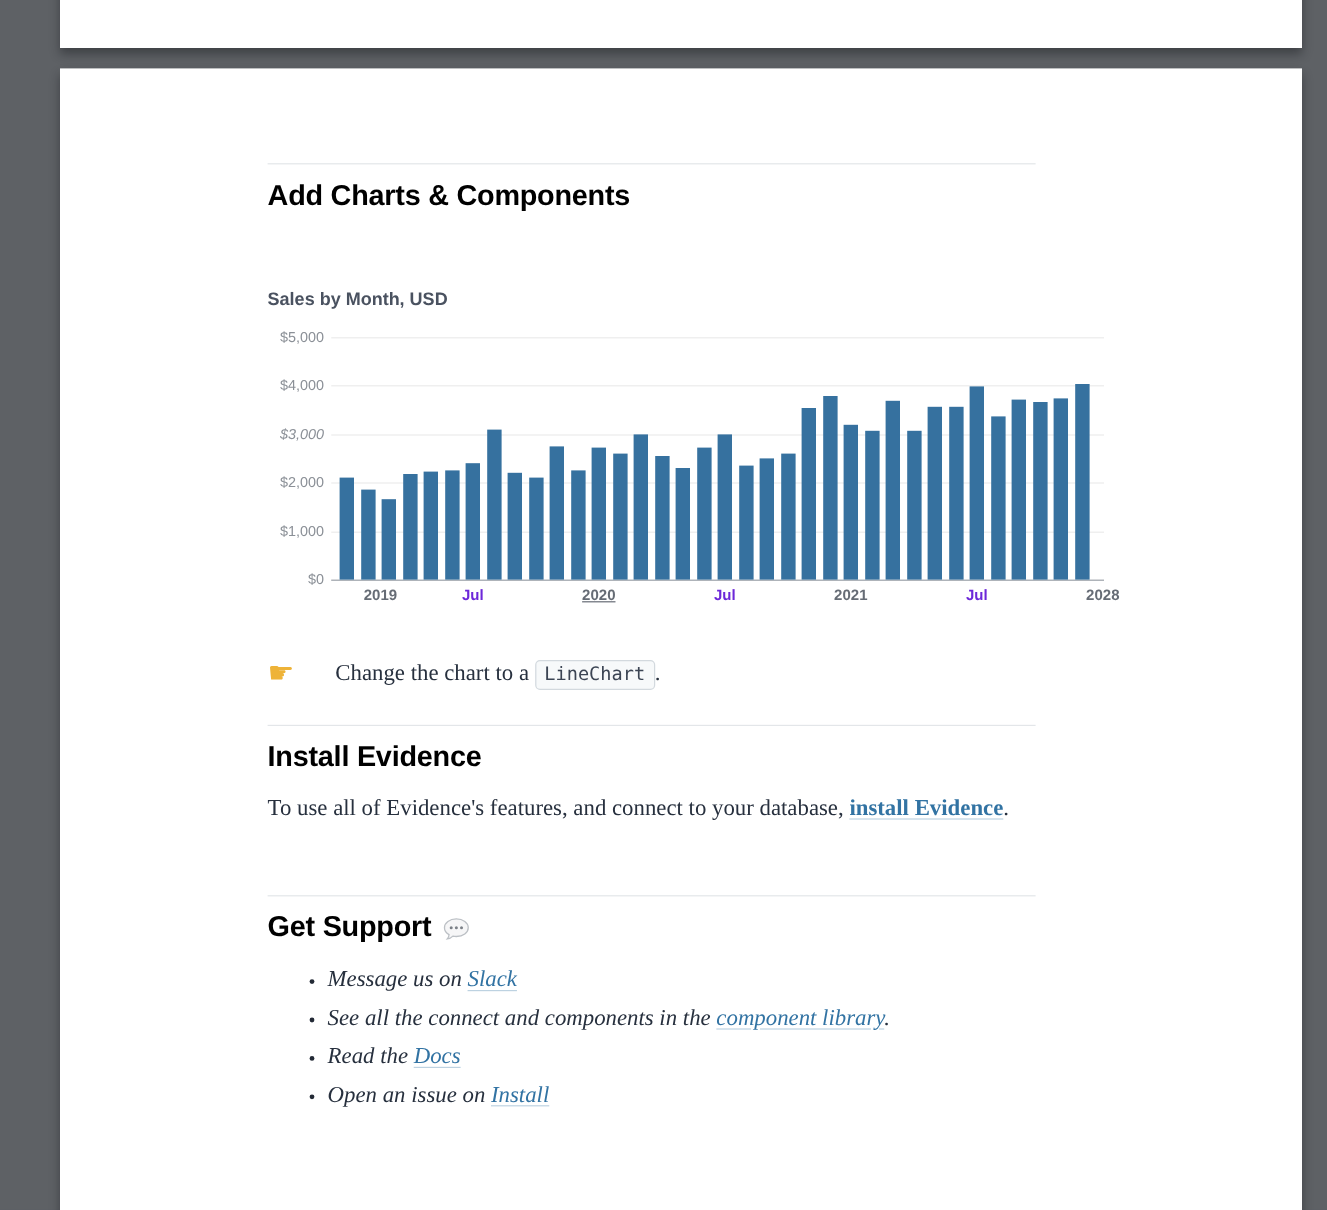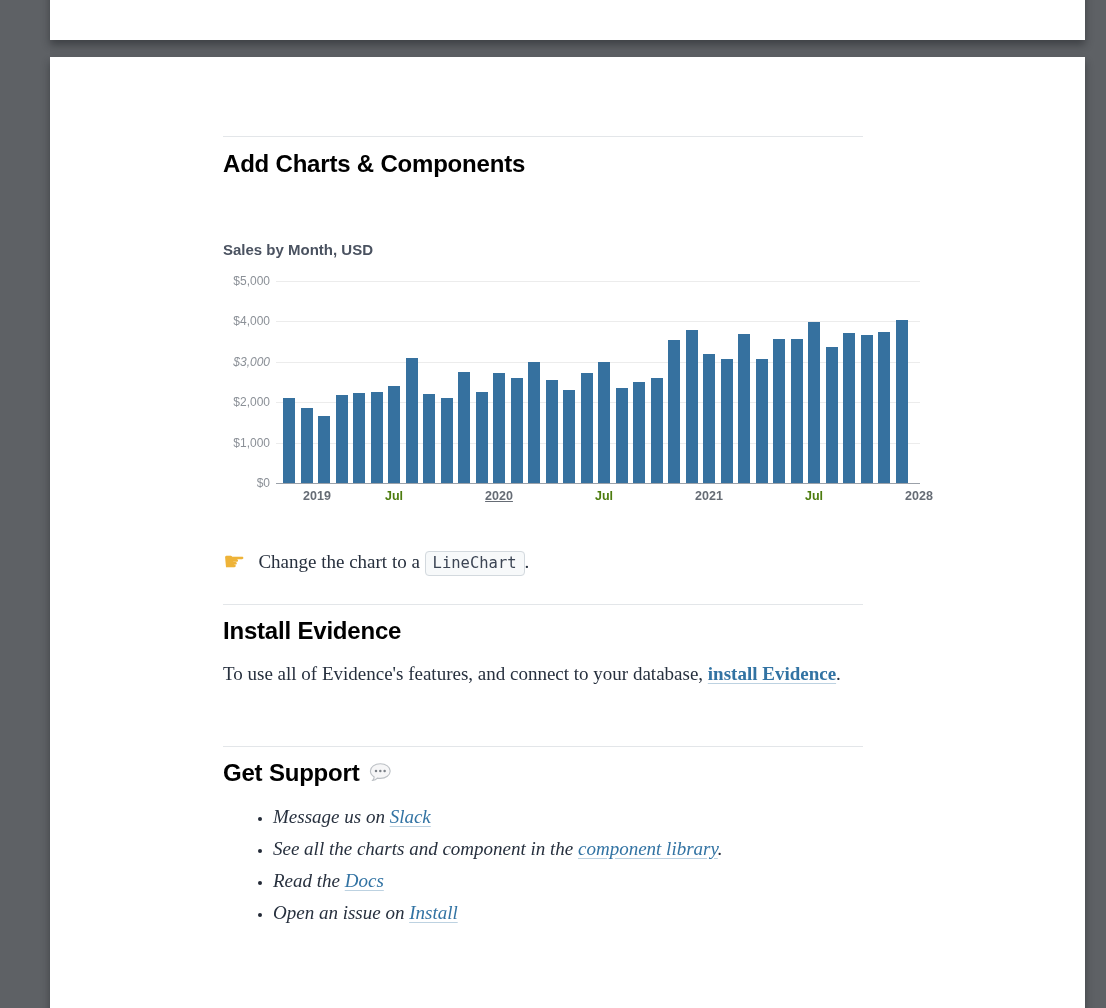--- a/index.html
+++ b/index.html
@@ -5,49 +5,49 @@
   html,body{margin:0;padding:0;width:1106px;height:1008px;overflow:hidden;
     background:#5e6165;font-family:"Liberation Sans",sans-serif;}
   .card{position:absolute;left:50px;width:1035px;background:#ffffff;
     box-shadow:0 5px 8px rgba(25,27,30,.45);}
   #card-prev{top:-14px;height:54px;}
   #card-main{top:57px;height:990px;}
   .content{position:absolute;left:173px;top:0;width:640px;height:100%;}
   .rule{position:absolute;left:0;width:640px;height:1px;background:#e3e6e9;border:0;margin:0;}
   h2{position:absolute;left:0;margin:0;font-size:24px;line-height:28px;font-weight:700;
      color:#000000;letter-spacing:-.2px;}
-  .serif{font-family:"Liberation Serif",serif;font-size:19px;color:#27303e;}
+  .serif{font-family:"Liberation Serif",serif;font-size:19px;color:#27303e;margin-left:21px;}
   p.body{position:absolute;left:0;margin:0;line-height:31px;width:640px;}
   a.link{color:#3273a3;text-decoration:underline;text-decoration-color:rgba(50,115,163,.32);
      text-underline-offset:3px;cursor:pointer;}
   a.link.bold{font-weight:700;}
   
   #chart{position:absolute;left:0;top:184px;width:700px;height:266px;}
   #chart-title{position:absolute;left:0;top:0;font-size:15px;font-weight:700;color:#4a5260;}
   #y-axis{position:absolute;left:0;top:40px;width:47px;height:203px;text-align:right;}
   .y-tick{position:absolute;right:0;font-size:12px;color:#8b9097;white-space:nowrap;}
   #plot{position:absolute;left:53px;top:40px;width:644px;height:203px;}
   .gridline{position:absolute;left:0;right:0;height:1px;background:#ececec;}
   .gridline.baseline{background:#9ba1a9;}
   .bar{position:absolute;bottom:1px;width:12px;background:#36719f;}
   #x-axis{position:absolute;left:53px;top:248px;width:644px;height:16px;}
   .x-tick{position:absolute;transform:translateX(-50%);font-size:12.5px;font-weight:700;
      white-space:nowrap;top:0;}
   .x-tick.year{color:#666c75;}
-  .x-tick.mid{color:#4d7c0f;}
+  .x-tick.mid{color:#6d28d9;}
   
   #callout{position:absolute;left:0;top:492px;display:flex;align-items:center;gap:13px;}
   #pointer{font-size:25px;line-height:25px;color:#eeb338;}
   .code-chip{font-family:"DejaVu Sans Mono",monospace;font-size:15.5px;color:#3c4554;
      background:#f7f9fa;border:1px solid #d3d9de;border-radius:4px;padding:2px 7px 3px;}
   
   ul.support{position:absolute;left:0;top:744px;margin:0;padding-left:50px;width:640px;font-style:italic;}
   ul.support li{line-height:32px;color:#27303e;}
   ul.support li::marker{color:#232a36;font-size:15px;}
-  .h2-row{display:inline-flex;align-items:center;gap:9px;}
+  .h2-row{display:inline-flex;align-items:flex-end;gap:9px;}
 </style>
 </head>
 <body>
 
 <div class="card" id="card-prev"></div>
 
 <div class="card" id="card-main">
   <div class="content">
 
     <hr class="rule" style="top:79px">
@@ -140,19 +140,19 @@
           <path d="M12.3 2.8c5.6 0 9.9 3.2 9.9 7.3 0 4.1-4.3 7.3-9.9 7.3-1 0-2-.1-2.9-.3-1.1 1.2-2.7 2.1-4.7 2.3.9-1 1.4-2.2 1.5-3.5-2.3-1.3-3.8-3.4-3.8-5.8 0-4.1 4.3-7.3 9.9-7.3z" fill="#f6f6f7" stroke="#bcc0c5" stroke-width="1.1"></path>
           <circle cx="8" cy="10.1" r="1.25" fill="#7c8188"></circle>
           <circle cx="12.3" cy="10.1" r="1.25" fill="#7c8188"></circle>
           <circle cx="16.6" cy="10.1" r="1.25" fill="#7c8188"></circle>
         </svg>
       </span>
     </h2>
 
     <ul class="support serif">
       <li><span>Message us on </span><a class="link">Slack</a><span></span></li>
-      <li><span>See all the charts and component in the </span><a class="link">component library</a><span>.</span></li>
+      <li><span>See all the connect and components in the </span><a class="link">component library</a><span>.</span></li>
       <li><span>Read the </span><a class="link">Docs</a><span></span></li>
       <li><span>Open an issue on </span><a class="link">Install</a><span></span></li>
     </ul>
 
   </div>
 </div>
 
 </body></html>

